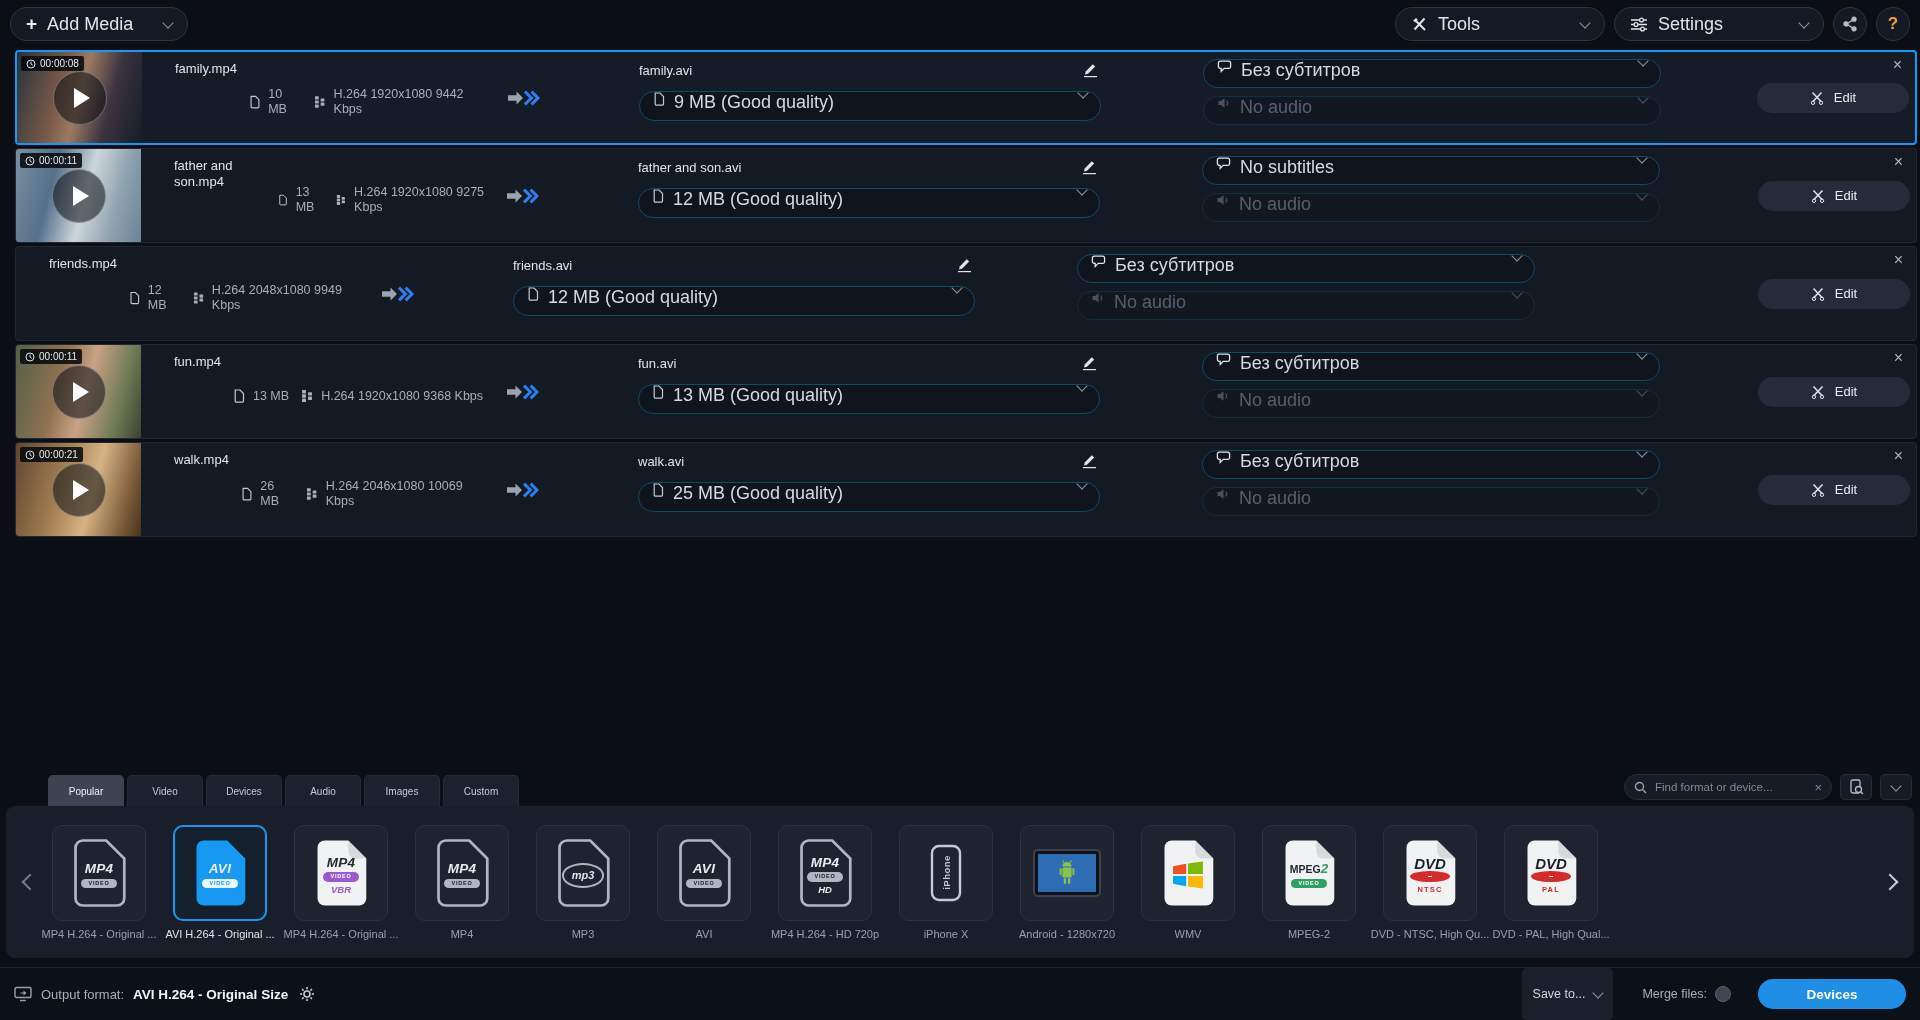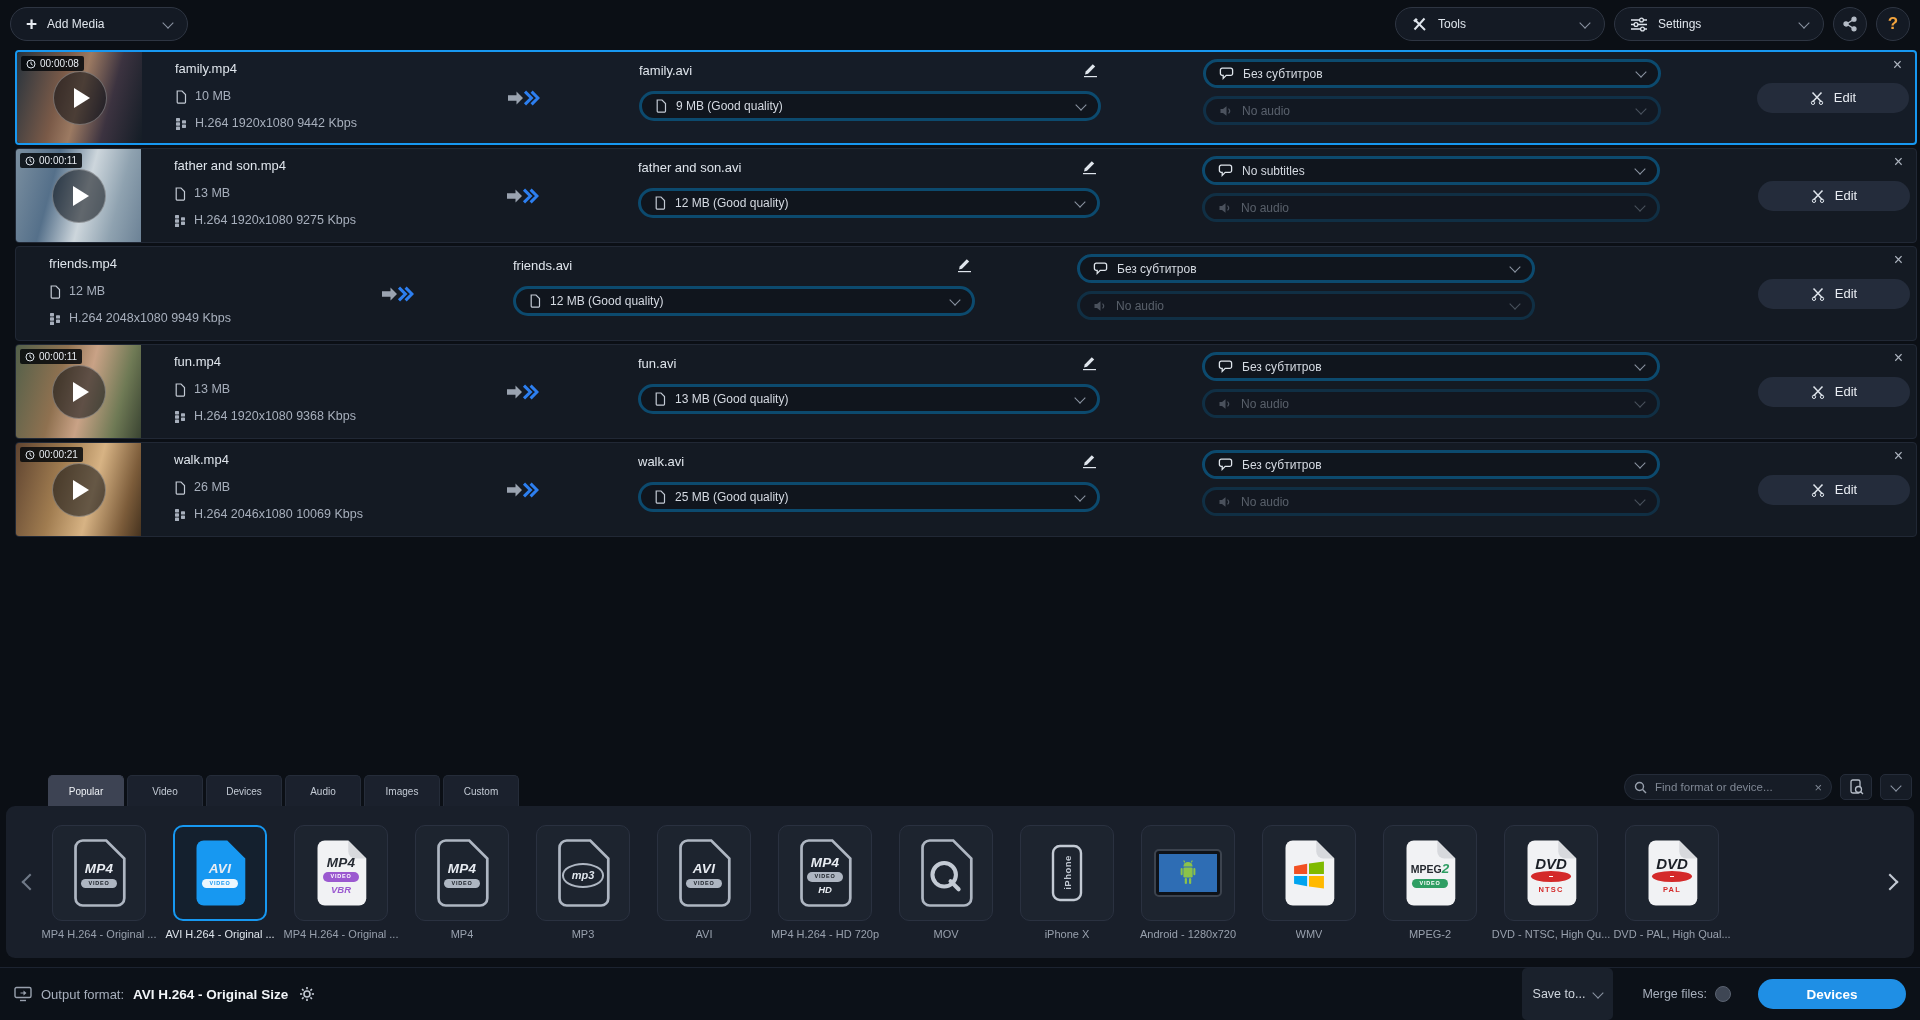--- a/index.html
+++ b/index.html
@@ -1,21 +1,21 @@
 <!DOCTYPE html>
 <html><head>
 <meta charset="utf-8">
 <style>
   html,body{margin:0;padding:0}
   body{width:1920px;height:1020px;background:#0b0f15;font-family:"Liberation Sans",sans-serif;color:#e8ecf2;overflow:hidden;position:relative;font-size:13px}
   svg{display:block}
   
   .hdr{height:48px;display:flex;align-items:center;padding:0 10px;gap:9px}
   .pill{height:34px;border:1px solid #2e3542;border-radius:17px;background:#141a24;display:flex;align-items:center;padding:0 15px;gap:10px;cursor:pointer;box-sizing:border-box}
-  .pill .lbl{font-size:12px;color:#dfe5ec}
+  .pill .lbl{font-size:18px;color:#dfe5ec}
   .chev{display:inline-block;width:7px;height:7px;border-right:1.6px solid #8b94a3;border-bottom:1.6px solid #8b94a3;transform:rotate(45deg);margin-top:-3px}
   .pill .chev{margin-left:auto}
   .add-media{width:178px}
   .tools{width:210px;margin-left:auto}
   .settings{width:210px}
   .circ{width:34px;height:34px;border:1px solid #2e3542;border-radius:50%;background:#141a24;display:flex;align-items:center;justify-content:center;cursor:pointer;box-sizing:border-box;flex:none}
   .plus{font-size:19px;font-weight:bold;color:#e8ecf2;line-height:1;margin-top:-2px}
   .help{color:#f2a33c;font-weight:bold;font-size:17px}
   
   .rows{position:absolute;left:15px;right:3px;top:50px}
@@ -23,29 +23,29 @@
   .row.selected{border:2px solid #1798f1;background:#151c27}
   .thumb{width:125px;border-radius:3px 0 0 3px;position:relative;flex:none;overflow:hidden}
   .t1{background:linear-gradient(105deg,#27333d 0%,#7a5a48 35%,#9c7a62 50%,#3c3340 72%,#141d26 100%)}
   .t2{background:linear-gradient(105deg,#7b8fa0 0%,#55708a 30%,#cdd6dc 55%,#8fa2b0 78%,#6c8296 100%)}
   .t3{background:linear-gradient(105deg,#2b1d1b 0%,#7a4632 35%,#cf9468 55%,#8a4f36 78%,#241713 100%)}
   .t4{background:linear-gradient(105deg,#53604a 0%,#8f7150 35%,#c9a286 55%,#6f7a55 80%,#3a4432 100%)}
   .t5{background:linear-gradient(105deg,#5f4430 0%,#a07c50 35%,#d7b384 60%,#7c5c3a 85%,#46331f 100%)}
   .badge{position:absolute;top:4px;left:4px;background:rgba(4,7,11,.85);border-radius:2px;padding:2px 5px;display:flex;gap:4px;align-items:center;font-size:10px;color:#e8ecf2;z-index:2}
   .play{position:absolute;left:50%;top:50%;transform:translate(-50%,-50%);width:54px;height:54px;border-radius:50%;background:rgba(10,12,18,.55);border:1px solid rgba(255,255,255,.3);display:flex;align-items:center;justify-content:center;cursor:pointer;box-sizing:border-box}
   .play::after{content:"";border-left:16px solid #fff;border-top:10px solid transparent;border-bottom:10px solid transparent;margin-left:5px}
-  .col-info{width:312px;margin-left:33px;padding-top:9px;display:flex;flex-direction:column;gap:12px;flex:none}
+  .col-info{width:312px;margin-left:33px;padding-top:9px;display:flex;flex-direction:row;gap:12px;flex:none}
   .fname{font-size:13px;color:#dfe5ec;line-height:16px}
   .iline{display:flex;align-items:center;gap:8px;font-size:12.5px;color:#a7afbc;line-height:15px}
   .col-arrow{width:72px;display:flex;align-items:center;justify-content:center;flex:none}
   .col-mid{width:462px;margin-left:80px;padding-top:8px;flex:none;box-sizing:border-box}
   .mid-name{display:flex;align-items:center;height:20px}
   .mid-name .nm{font-size:13px;color:#dfe5ec}
   .editname{margin-left:auto;cursor:pointer;padding:2px}
-  .dd{height:30px;border:3px solid #0c4a6e;border-radius:15px;background:#10151d;display:flex;align-items:center;padding:0 13px;gap:9px;font-size:12px;color:#d5dae2;cursor:pointer;margin-top:11px;box-sizing:border-box}
+  .dd{height:30px;border:1px solid #0c4a6e;border-radius:15px;background:#10151d;display:flex;padding:0 13px;gap:9px;font-size:18px;color:#d5dae2;cursor:pointer;margin-top:11px;box-sizing:border-box}
   .dd .chev{margin-left:auto}
   .col-right{width:458px;margin-left:102px;padding-top:7px;flex:none}
   .dd.sm{height:29px;margin-top:0}
   .dd.audio{margin-top:8px;opacity:.45;color:#aab2bf}
   .col-edit{flex:1;display:flex;align-items:center;justify-content:flex-end;padding-right:6px}
   .btn-edit{width:152px;height:30px;border-radius:15px;background:#242c3b;display:flex;align-items:center;justify-content:center;gap:9px;font-size:13px;color:#e8ecf2;cursor:pointer}
   .row-x{position:absolute;top:5px;right:13px;font-size:16px;color:#aeb5c0;cursor:pointer;line-height:1}
   
   .fmt{position:absolute;left:0;right:0;top:770px}
   .tabs{height:36px;display:flex;align-items:flex-end;padding-left:48px;position:relative}
@@ -720,32 +720,20 @@
           <div class="doc-ov">
                 <span class="big w">MP4</span>
                 <span class="oval gray">VIDEO</span>
                 <span class="sub white">HD</span>
               </div>
         </div>
           </div>
         <div class="tlabel">MP4 H.264 - HD 720p</div>
       </div>
 
-      <div class="tile">
-        <div class="tbox">
-            <div class="docwrap">
-          <svg width="56" height="72" viewBox="0 0 62 78">
-                <path d="M13 3 H39 L59 23 V67 a8 8 0 0 1 -8 8 H13 a8 8 0 0 1 -8 -8 V11 a8 8 0 0 1 8 -8 Z" fill="none" stroke="#aeb6c2" stroke-width="3"></path>
-                <circle cx="29" cy="41" r="13" fill="none" stroke="#c3cad4" stroke-width="4.5"></circle>
-                <line x1="36" y1="48" x2="45" y2="57" stroke="#c3cad4" stroke-width="4.5" stroke-linecap="round"></line>
-              </svg>
-        </div>
-          </div>
-        <div class="tlabel">MOV</div>
-      </div>
 
       <div class="tile">
         <div class="tbox">
             <div class="iphwrap">
           <svg width="32" height="58" viewBox="0 0 32 58">
                 <rect x="2" y="2" width="28" height="54" rx="7" fill="none" stroke="#c3cad4" stroke-width="2.4"></rect>
               </svg>
           <span class="iphtxt">iPhone</span>
         </div>
           </div>

